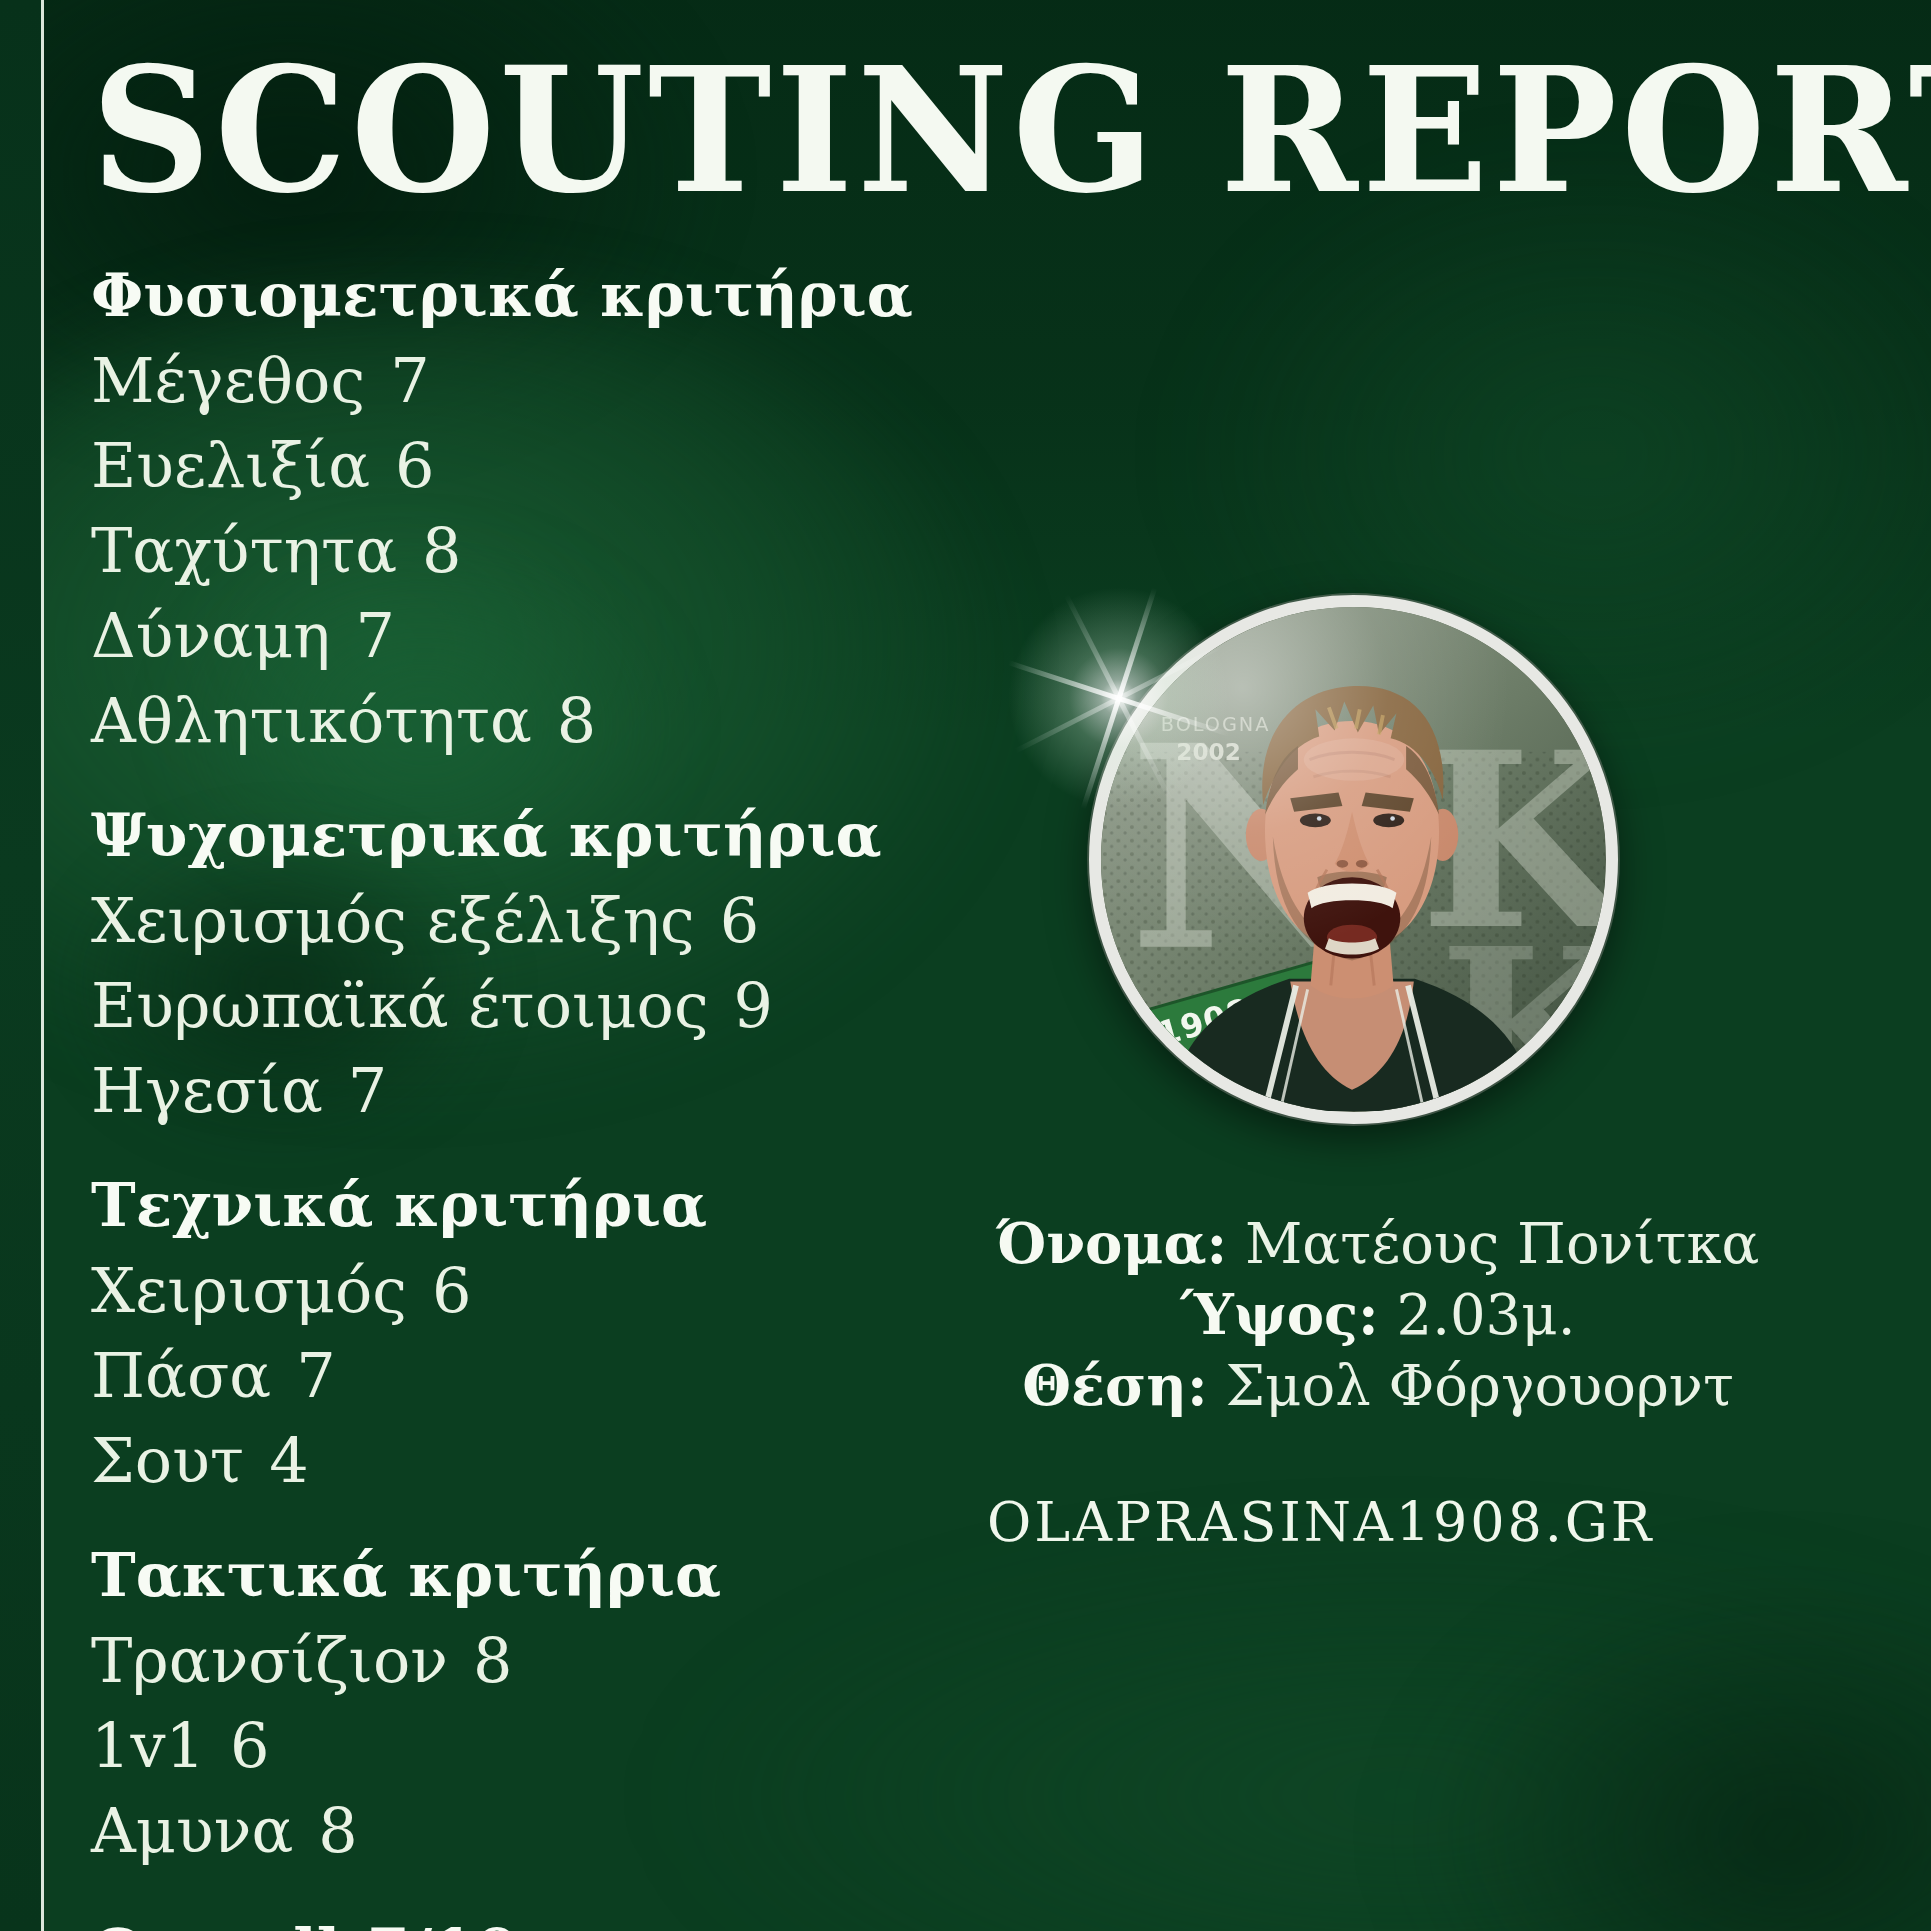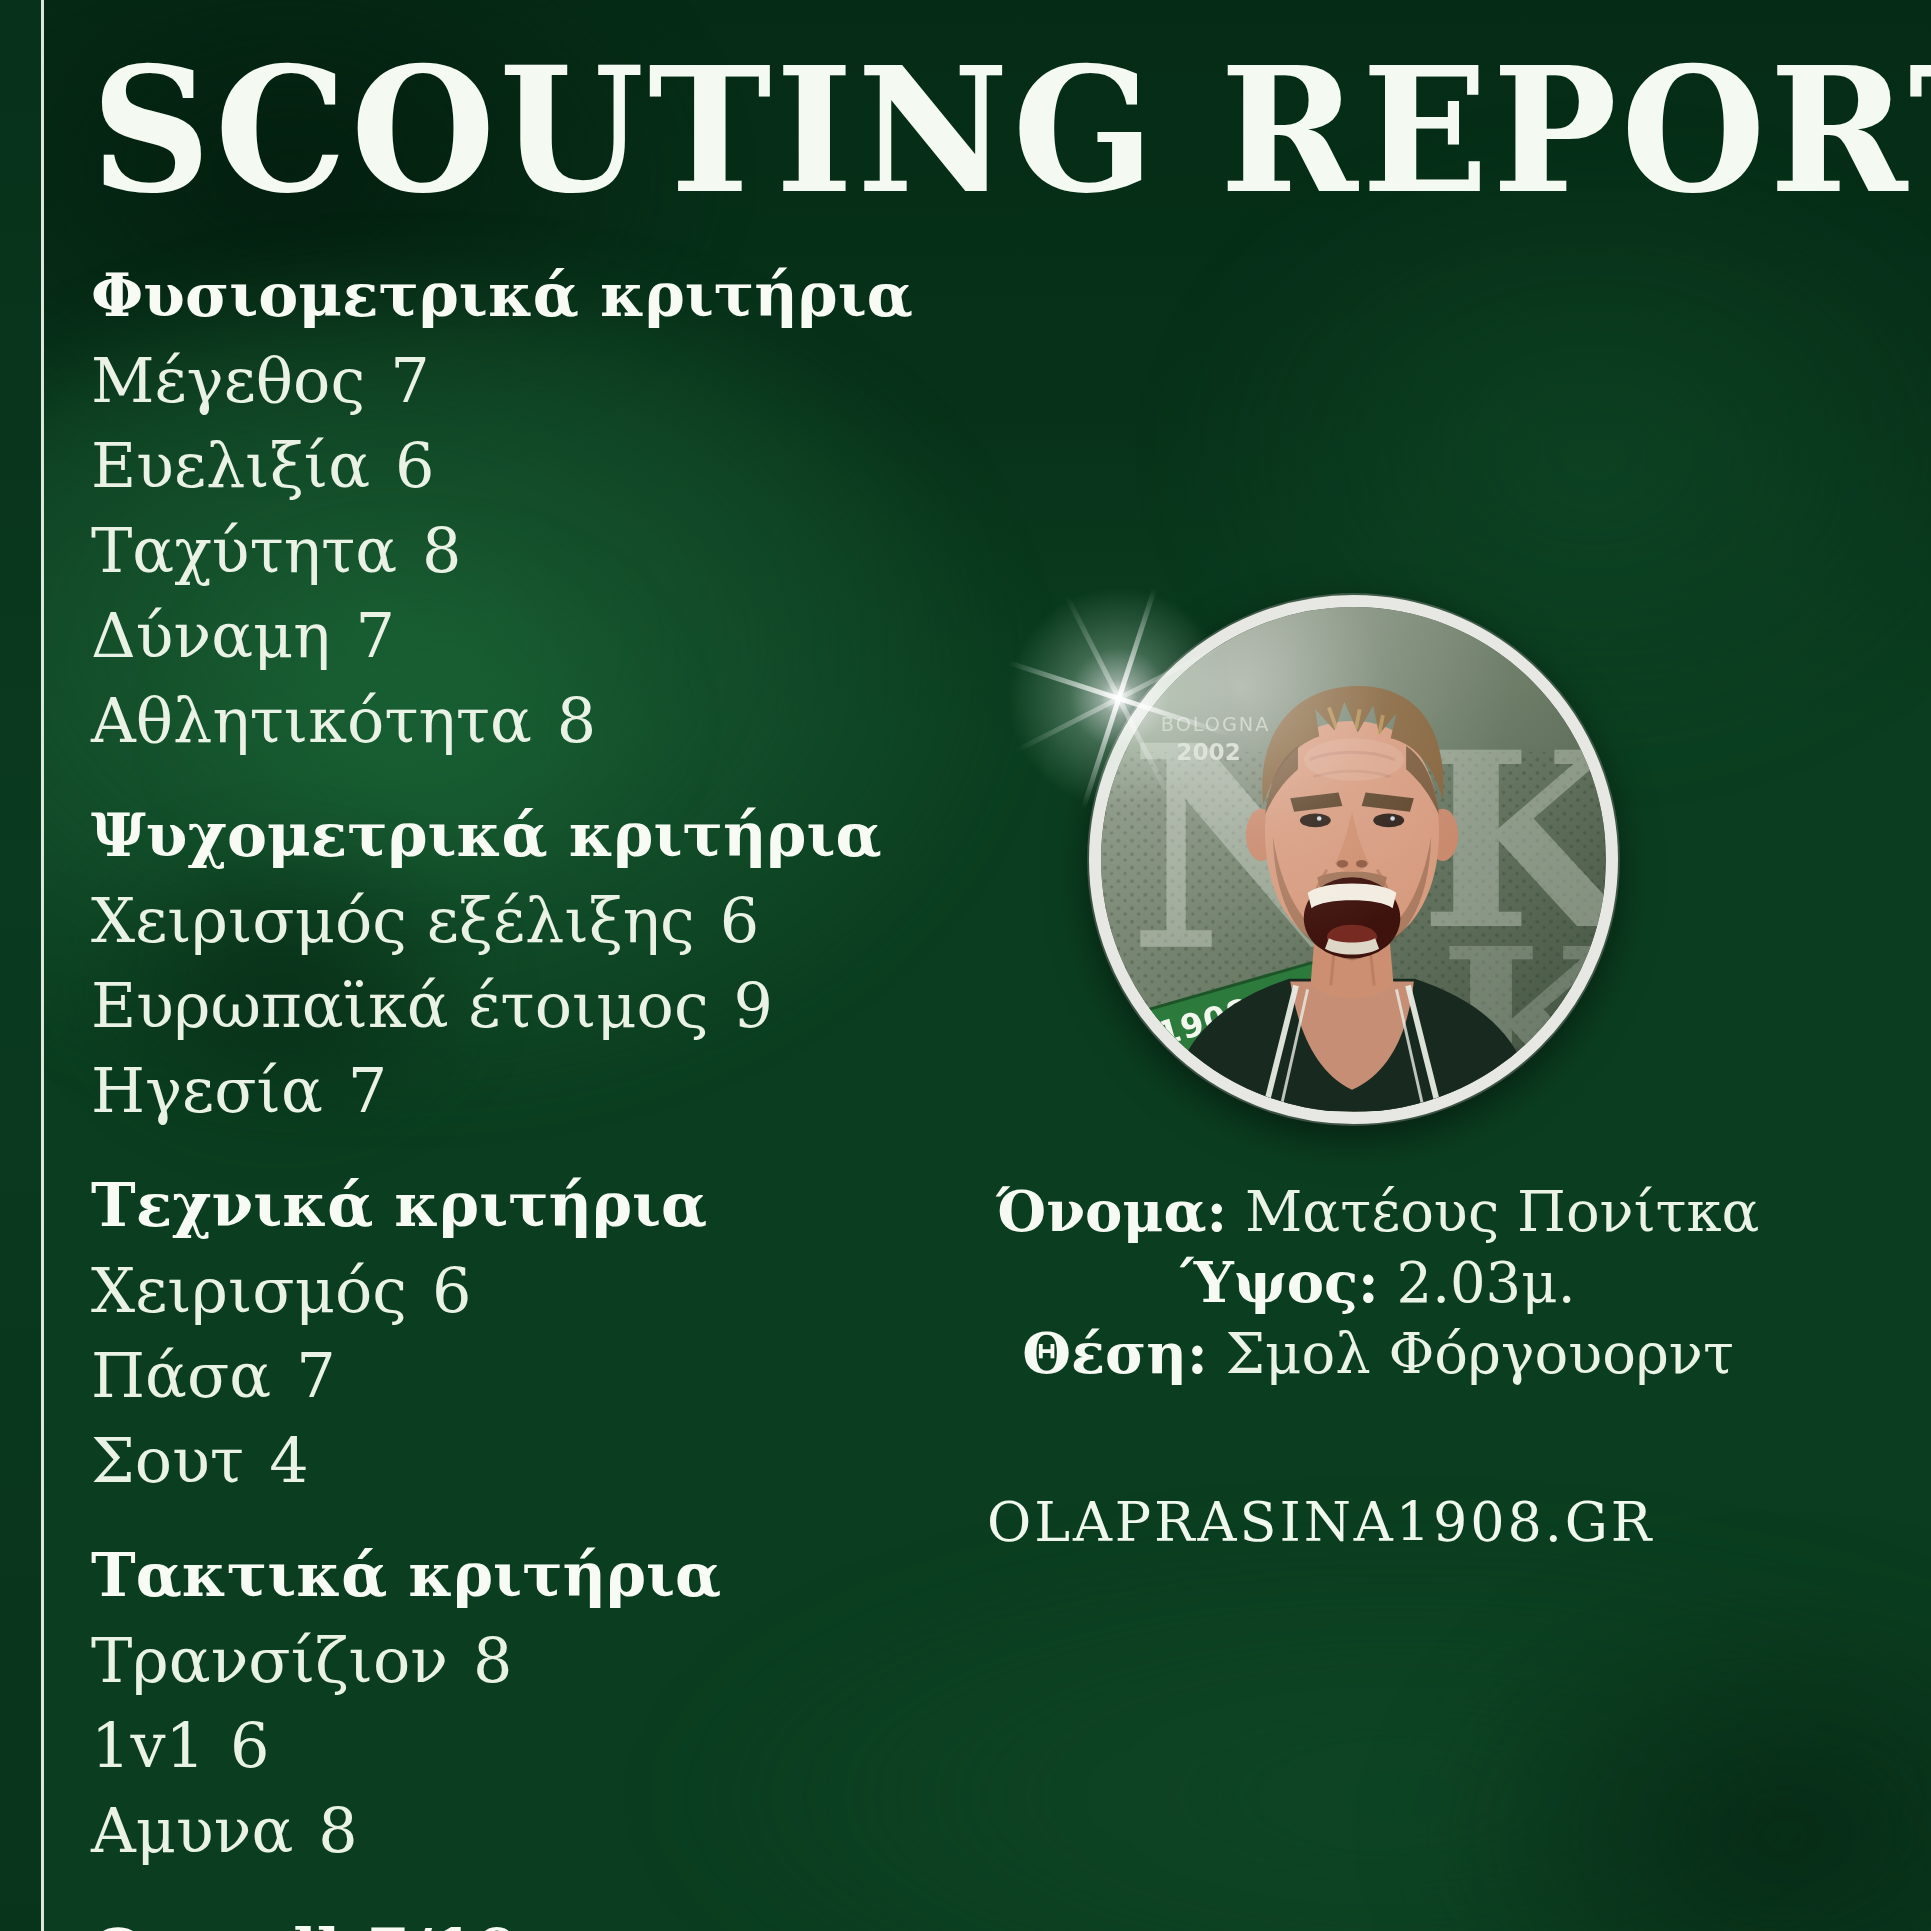--- a/index.html
+++ b/index.html
@@ -98,21 +98,21 @@
   }
   .flare .ray {
     position:absolute; left:9.7px; top:124px; width:232px; height:4.8px;
     background:linear-gradient(90deg, rgba(255,255,255,0), rgba(255,255,255,.9) 50%, rgba(255,255,255,0));
   }
   .flare .ray.r1 { transform:rotate(18deg); }
   .flare .ray.r2 { transform:rotate(108deg); }
   .flare .ray.r3 { transform:rotate(63deg); opacity:.5; }
   .flare .ray.r4 { transform:rotate(153deg); opacity:.5; }
   
-  .info { position:absolute; left:987px; top:1176px; width:782px; text-align:center; }
+  .info { position:absolute; left:987px; top:1208px; width:782px; text-align:center; }
   .info .iline { font-size:56px; line-height:70px; color:#eaf3e6; white-space:nowrap; }
   .info .ilabel { font-weight:bold; color:#f6faf2; }
   .site {
     position:absolute; left:987px; top:1491px; width:782px; text-align:left;
     font-size:54px; letter-spacing:2.9px; color:#f0f7ec; white-space:nowrap;
   }
 </style>
 </head>
 <body>
 

